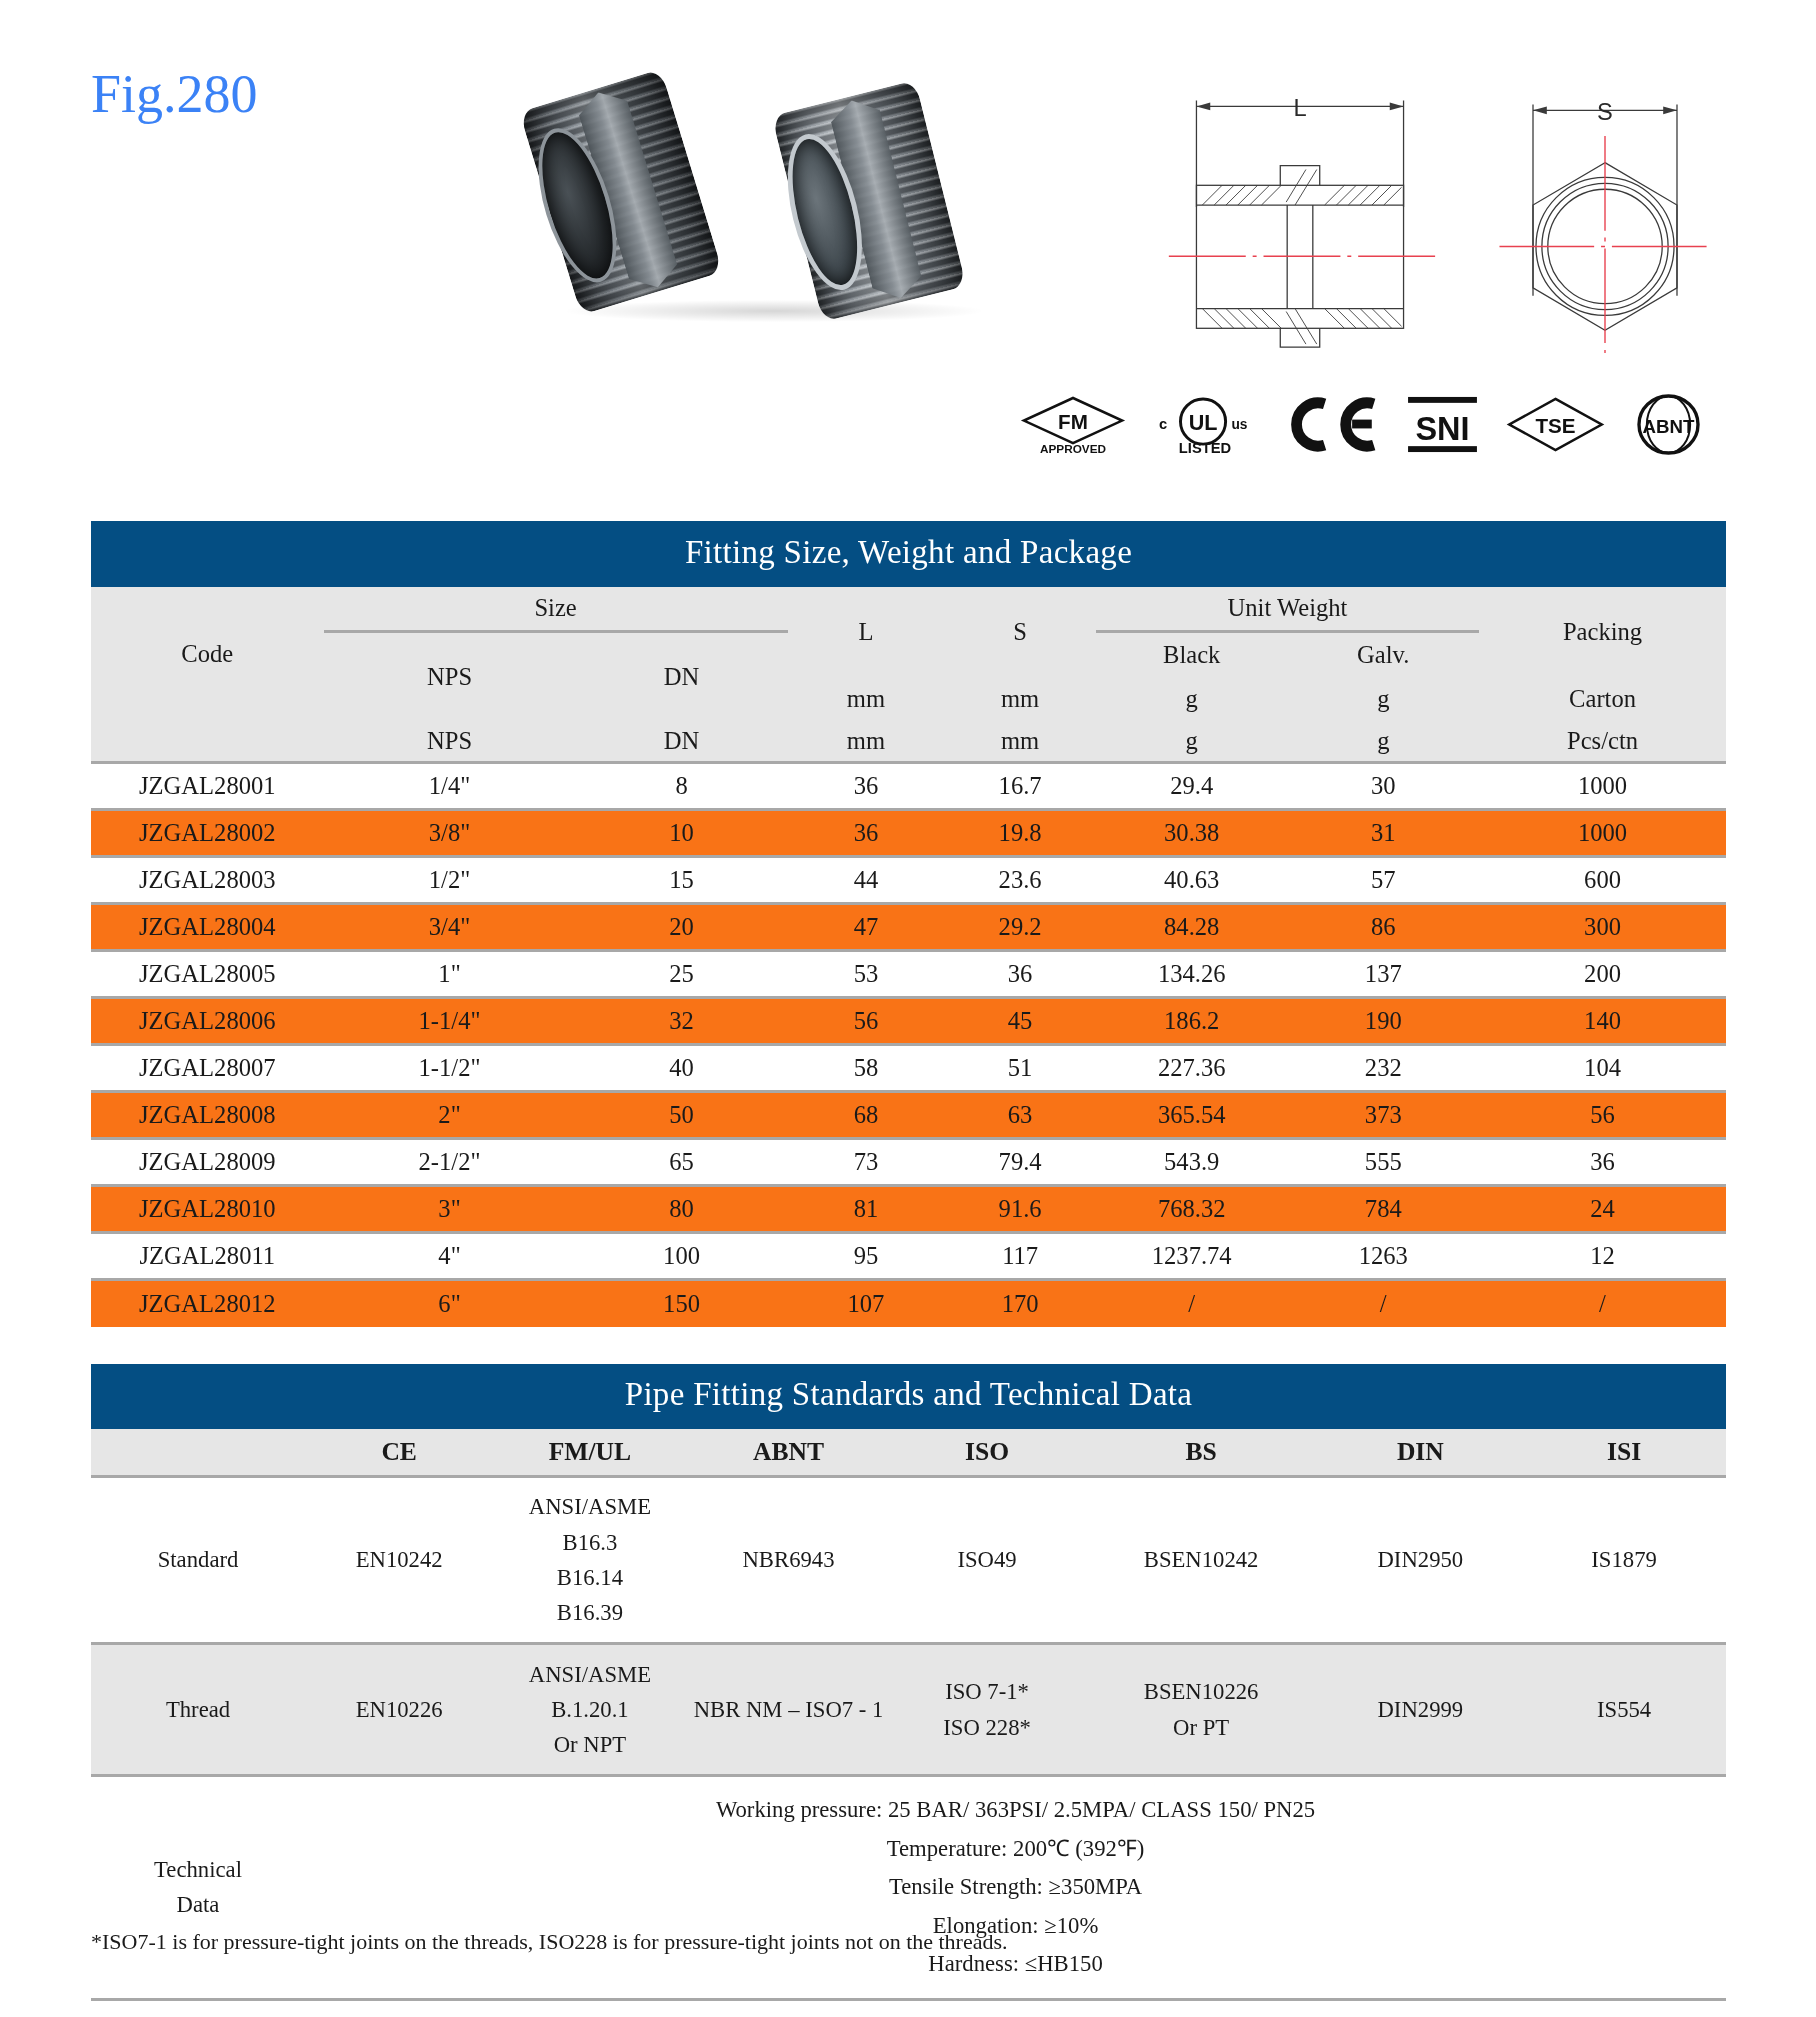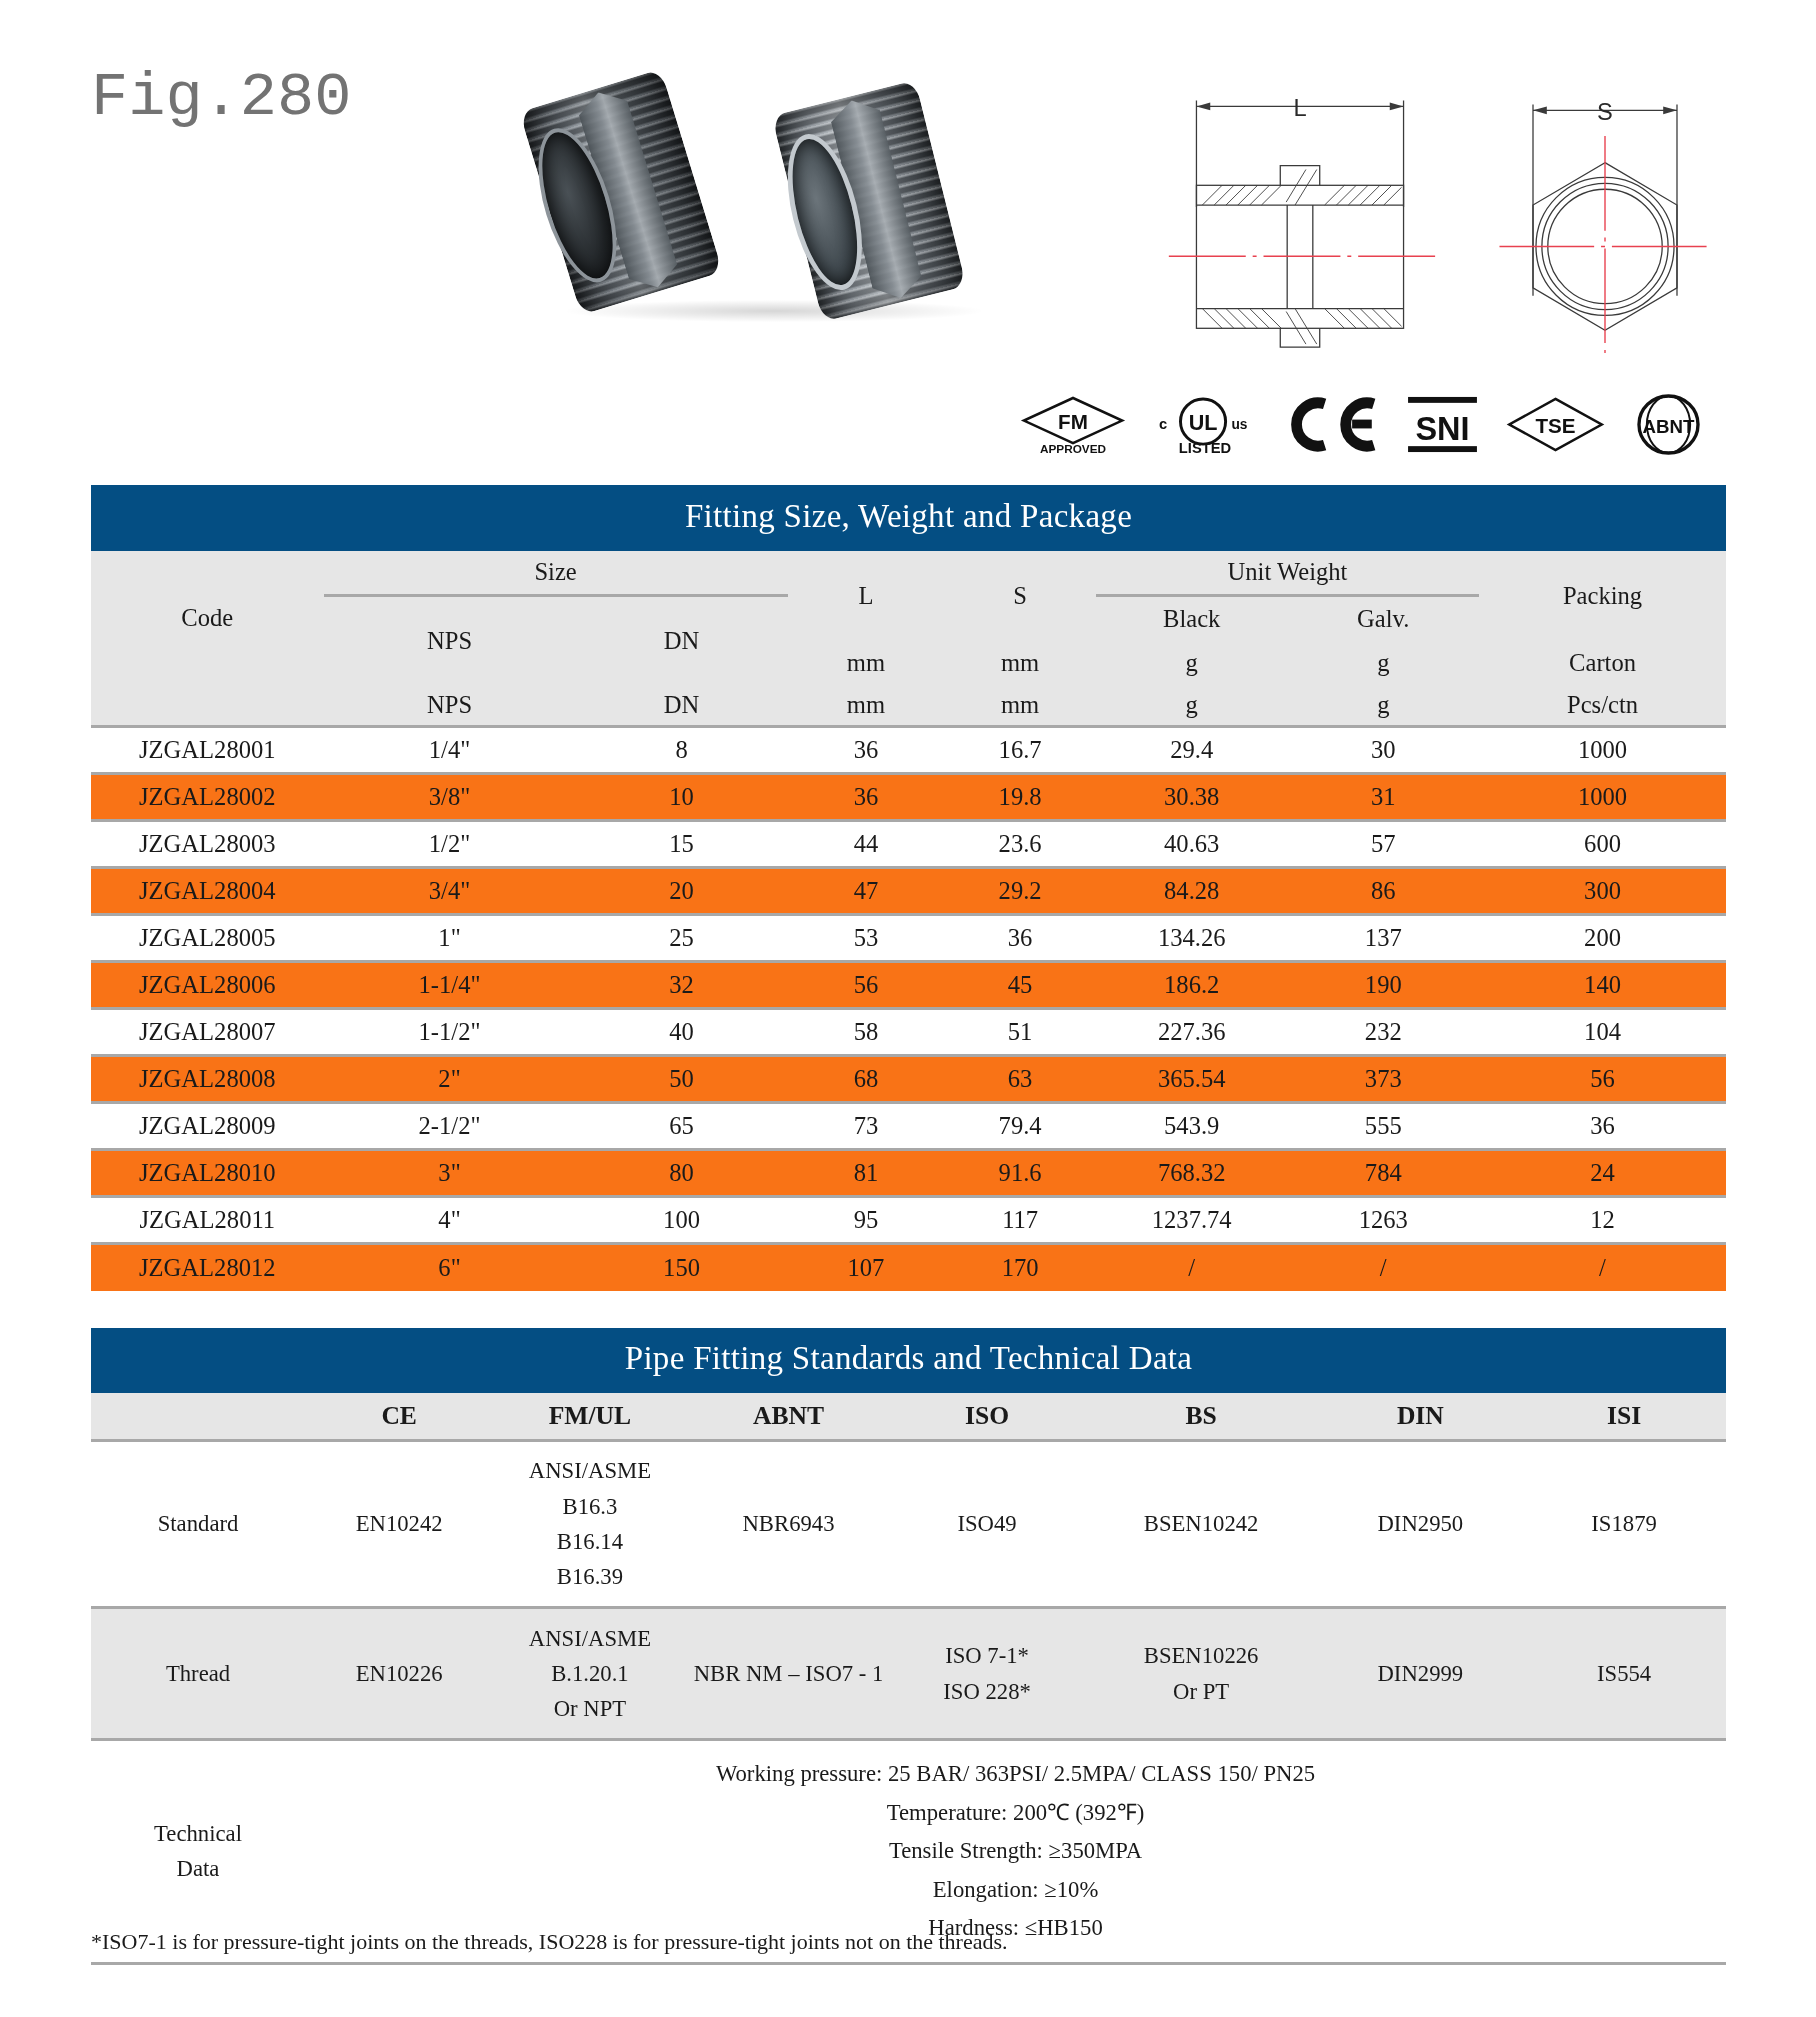--- a/index.html
+++ b/index.html
@@ -20,24 +20,24 @@
     height: 463px;
     width: 100%;
   }
   .title-block {
     position: absolute;
     left: 91px;
     top: 67px;
     width: 414px;
   }
   .fig-title {
-    font-family: Liberation Mono, monospace;
-    font-size: 62px;
+    font-family: Liberation Serif, serif;
+    font-size: 54px;
     line-height: 1;
-    color: #737373;
+    color: #3b82f6;
     letter-spacing: 0px;
     margin: 0;
     font-weight: 400;
   }
   .fig-subtitle {
     font-family: "Liberation Serif", serif;
     font-size: 38px;
     color: #1a1a1a;
     margin: 21.7px 0 0 9.9px;
     font-weight: 400;
@@ -144,20 +144,21 @@
   
   .sheet { position: absolute; left: 91px; top: 485px; width: 1635px; }
   .band {
     background: #044e83;
     color: #ffffff;
     text-align: center;
     font-size: 33px;
     padding: 12.8px 0 15.8px;
     letter-spacing: 0.3px;
     font-family: "Liberation Serif", serif;
+    margin-top: 36px;
   }
   table { border-collapse: collapse; width: 100%; table-layout: fixed; }
   .spec-table td, .spec-table th {
     text-align: center;
     font-size: 24.6px;
     font-family: "Liberation Serif", serif;
     font-weight: normal;
     padding: 0;
   }
   .hdr-row td { background: #e6e6e6; }

